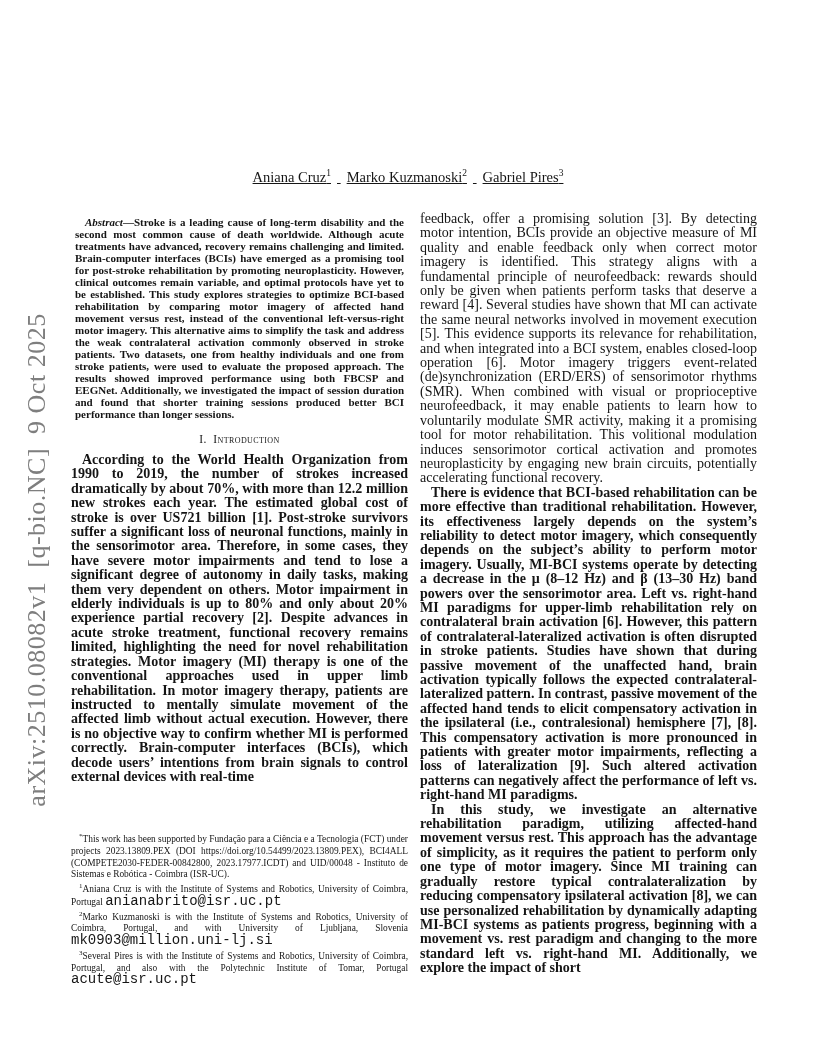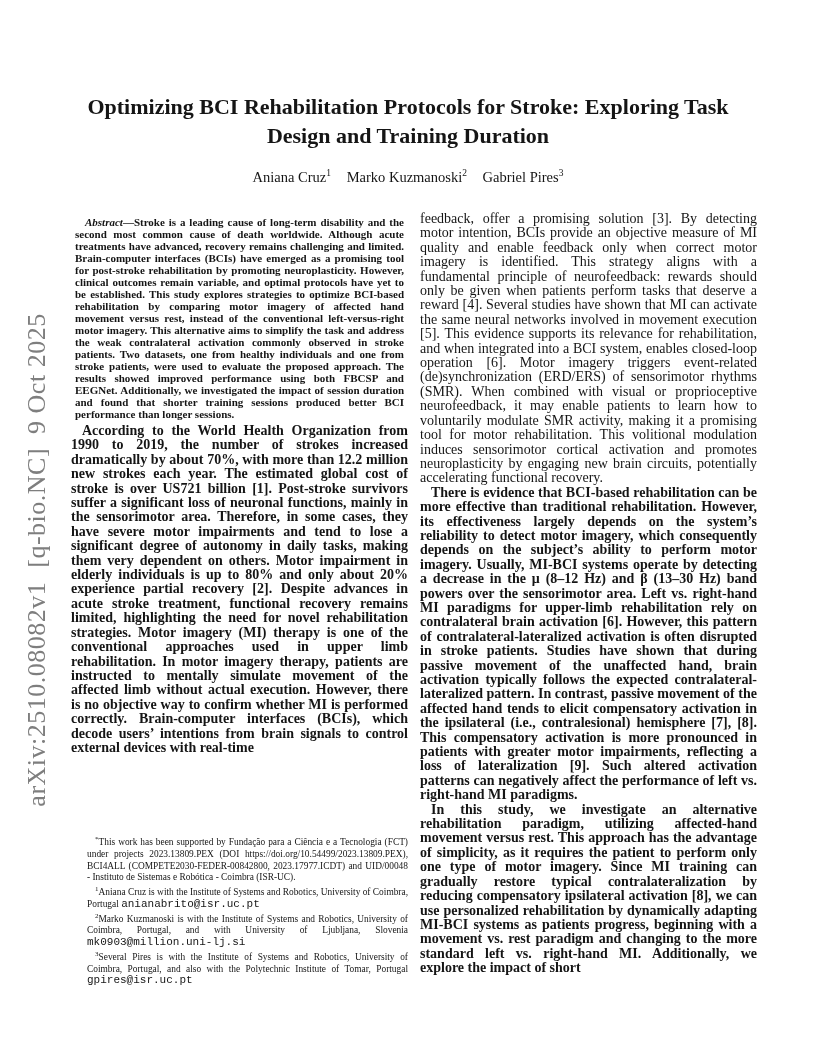--- a/index.html
+++ b/index.html
@@ -35,20 +35,21 @@
     font-weight: bold;
     line-height: 29px;
   }
   .authors {
     position: absolute;
     top: 168px;
     left: 0;
     width: 100%;
     text-align: center;
     font-size: 14.5px;
+    text-decoration: underline;
   }
   .author { margin: 0 6px; }
   .author sup { font-size: 9.5px; }
   .col {
     position: absolute;
     top: 212px;
     width: 337px;
     text-align: justify;
   }
   .col-left { left: 71px; height: 775px; }
@@ -71,58 +72,58 @@
   }
   .body {
     margin: 0;
     font-size: 14px;
     line-height: 14.4px;
   }
   .indent { text-indent: 11px; font-weight: bold; }
   .footnotes {
     position: absolute;
     bottom: 0;
-    left: 16px;
+    left: 0;
     right: 0;
     font-size: 9.4px;
     line-height: 11.7px;
   }
   .footnote { margin: 0; text-indent: 8px; text-align: justify; }
   .footnote sup { font-size: 7px; }
   .mono {
     font-family: "Liberation Mono", "DejaVu Sans Mono", monospace;
-    font-size: 11px;
+    font-size: 14px;
   }
 </style>
 </head>
 <body>
 
 <div class="page">
 
   <div class="watermark">arXiv:2510.08082v1  [q-bio.NC]  9 Oct 2025</div>
 
-  <h1 class="title">Optimizing BCI Rehabilitation Protocols for Stroke: Exploring Task Design and Training Duration</h1>
 
   <div class="authors">
     <span class="author"><span>Aniana Cruz</span><sup>1</sup></span>
     <span class="author"><span>Marko Kuzmanoski</span><sup>2</sup></span>
     <span class="author"><span>Gabriel Pires</span><sup>3</sup></span>
   </div>
 
   <div class="col col-left">
     <p class="abstract"><span class="abstract-lead">Abstract</span><span>—Stroke is a leading cause of long-term disability and the second most common cause of death worldwide. Although acute treatments have advanced, recovery remains challenging and limited. Brain-computer interfaces (BCIs) have emerged as a promising tool for post-stroke rehabilitation by promoting neuroplasticity. However, clinical outcomes remain variable, and optimal protocols have yet to be established. This study explores strategies to optimize BCI-based rehabilitation by comparing motor imagery of affected hand movement versus rest, instead of the conventional left-versus-right motor imagery. This alternative aims to simplify the task and address the weak contralateral activation commonly observed in stroke patients. Two datasets, one from healthy individuals and one from stroke patients, were used to evaluate the proposed approach. The results showed improved performance using both FBCSP and EEGNet. Additionally, we investigated the impact of session duration and found that shorter training sessions produced better BCI performance than longer sessions.</span></p>
 
+    <h2 class="section-heading">I.&nbsp;&nbsp;Introduction</h2>
 
     <p class="body indent">According to the World Health Organization from 1990 to 2019, the number of strokes increased dramatically by about 70%, with more than 12.2 million new strokes each year. The estimated global cost of stroke is over US721 billion [1]. Post-stroke survivors suffer a significant loss of neuronal functions, mainly in the sensorimotor area. Therefore, in some cases, they have severe motor impairments and tend to lose a significant degree of autonomy in daily tasks, making them very dependent on others. Motor impairment in elderly individuals is up to 80% and only about 20% experience partial recovery [2]. Despite advances in acute stroke treatment, functional recovery remains limited, highlighting the need for novel rehabilitation strategies. Motor imagery (MI) therapy is one of the conventional approaches used in upper limb rehabilitation. In motor imagery therapy, patients are instructed to mentally simulate movement of the affected limb without actual execution. However, there is no objective way to confirm whether MI is performed correctly. Brain-computer interfaces (BCIs), which decode users’ intentions from brain signals to control external devices with real-time</p>
 
     <div class="footnotes">
       <p class="footnote"><sup>*</sup><span>This work has been supported by Fundação para a Ciência e a Tecnologia (FCT) under projects 2023.13809.PEX (DOI https://doi.org/10.54499/2023.13809.PEX), BCI4ALL (COMPETE2030-FEDER-00842800, 2023.17977.ICDT) and UID/00048 - Instituto de Sistemas e Robótica - Coimbra (ISR-UC).</span></p>
       <p class="footnote"><sup>1</sup><span>Aniana Cruz is with the Institute of Systems and Robotics, University of Coimbra, Portugal </span><span class="mono">anianabrito@isr.uc.pt</span></p>
       <p class="footnote"><sup>2</sup><span>Marko Kuzmanoski is with the Institute of Systems and Robotics, University of Coimbra, Portugal, and with University of Ljubljana, Slovenia </span><span class="mono">mk0903@million.uni-lj.si</span></p>
-      <p class="footnote"><sup>3</sup><span>Several Pires is with the Institute of Systems and Robotics, University of Coimbra, Portugal, and also with the Polytechnic Institute of Tomar, Portugal </span><span class="mono">gpires@isr.uc.pt</span></p>
+      <p class="footnote"><sup>3</sup><span>Several Pires is with the Institute of Systems and Robotics, University of Coimbra, Portugal, and also with the Polytechnic Institute of Tomar, Portugal </span><span class="mono">acute@isr.uc.pt</span></p>
     </div>
   </div>
 
   <div class="col col-right">
     <p class="body">feedback, offer a promising solution [3]. By detecting motor intention, BCIs provide an objective measure of MI quality and enable feedback only when correct motor imagery is identified. This strategy aligns with a fundamental principle of neurofeedback: rewards should only be given when patients perform tasks that deserve a reward [4]. Several studies have shown that MI can activate the same neural networks involved in movement execution [5]. This evidence supports its relevance for rehabilitation, and when integrated into a BCI system, enables closed-loop operation [6]. Motor imagery triggers event-related (de)synchronization (ERD/ERS) of sensorimotor rhythms (SMR). When combined with visual or proprioceptive neurofeedback, it may enable patients to learn how to voluntarily modulate SMR activity, making it a promising tool for motor rehabilitation. This volitional modulation induces sensorimotor cortical activation and promotes neuroplasticity by engaging new brain circuits, potentially accelerating functional recovery.</p>
     <p class="body indent">There is evidence that BCI-based rehabilitation can be more effective than traditional rehabilitation. However, its effectiveness largely depends on the system’s reliability to detect motor imagery, which consequently depends on the subject’s ability to perform motor imagery. Usually, MI-BCI systems operate by detecting a decrease in the μ (8–12 Hz) and β (13–30 Hz) band powers over the sensorimotor area. Left vs. right-hand MI paradigms for upper-limb rehabilitation rely on contralateral brain activation [6]. However, this pattern of contralateral-lateralized activation is often disrupted in stroke patients. Studies have shown that during passive movement of the unaffected hand, brain activation typically follows the expected contralateral-lateralized pattern. In contrast, passive movement of the affected hand tends to elicit compensatory activation in the ipsilateral (i.e., contralesional) hemisphere [7], [8]. This compensatory activation is more pronounced in patients with greater motor impairments, reflecting a loss of lateralization [9]. Such altered activation patterns can negatively affect the performance of left vs. right-hand MI paradigms.</p>
     <p class="body indent">In this study, we investigate an alternative rehabilitation paradigm, utilizing affected-hand movement versus rest. This approach has the advantage of simplicity, as it requires the patient to perform only one type of motor imagery. Since MI training can gradually restore typical contralateralization by reducing compensatory ipsilateral activation [8], we can use personalized rehabilitation by dynamically adapting MI-BCI systems as patients progress, beginning with a movement vs. rest paradigm and changing to the more standard left vs. right-hand MI. Additionally, we explore the impact of short</p>
   </div>
 
 </div>

